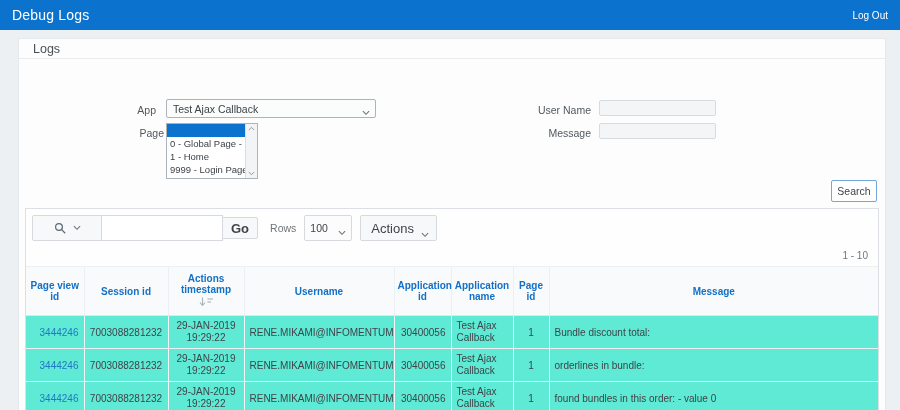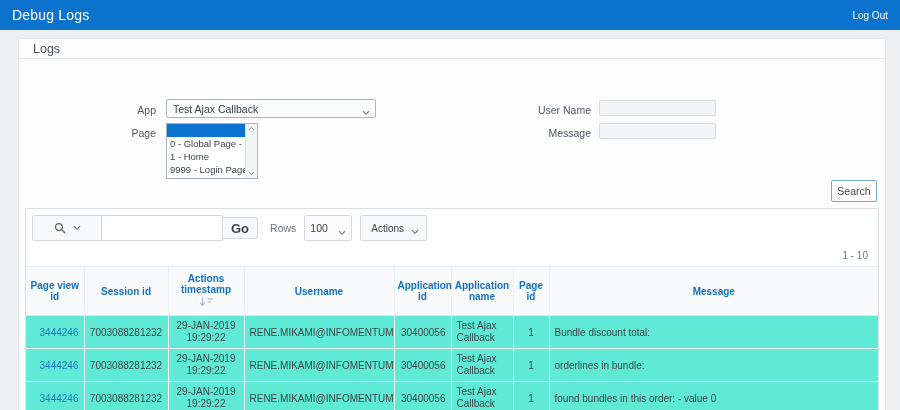--- a/index.html
+++ b/index.html
@@ -25,21 +25,21 @@
   }
   .region-header {
     height:20px; border-bottom:1px solid #ececec;
     display:flex; align-items:center; padding-left:14px;
     font-size:12.5px; color:#4a4f54;
   }
   
   .form-area { position:relative; height:149px; }
   .flabel { position:absolute; font-size:10.5px; color:#51575d; text-align:right; }
   .lbl-app      { left:0;   top:45px; width:137px;text-align:right; }
-  .lbl-page     { left:0;   top:68px; width:137px; }
+  .lbl-page     { left:8px;   top:68px; width:137px; }
   .lbl-username { left:350px; top:45px; width:222px; }
   .lbl-message  { left:350px; top:68px; width:222px; }
   .selectbox {
     position:absolute; left:147px; top:40px; width:210px; height:19px;
     background:#fbfcfc; border:1px solid #acb3b9; border-radius:2px;
     font-size:10.5px; color:#3d4247; display:flex; align-items:center;
     padding:0 18px 0 6px; cursor:default;
   }
   .selectbox .chev { position:absolute; right:5px; top:6px; }
   .listbox {
@@ -93,21 +93,21 @@
   .tb-rows-label { font-size:10.5px; color:#6e757b; margin:0 8px 0 12px; }
   .tb-rows-select {
     width:48px; height:26px; background:#fcfcfd; border:1px solid #d6dade; border-radius:2px;
     display:flex; align-items:center; padding:0 5px; font-size:10.5px; color:#3f4449;
     position:relative; cursor:pointer;
   }
   .tb-rows-select .chev { position:absolute; right:5px; top:10px; }
   .tb-actions {
     height:26px; margin-left:8px; padding:0 22px 0 10px;
     background:#f7f8f9; border:1px solid #d6dade; border-radius:2px;
-    font-size:10px; color:#3f4449; position:relative; cursor:pointer;
+    font-size:13px; color:#3f4449; position:relative; cursor:pointer;
     font-family:"Liberation Sans", sans-serif;
   }
   .tb-actions .chev { position:absolute; right:7px; top:10px; }
   .pagination { text-align:right; font-size:10px; color:#6f777e; padding:3px 10px 5px; }
   
   table { width:100%; border-collapse:collapse; table-layout:fixed; }
   th {
     background:#f8fafb; color:#1470c4; font-size:10px; font-weight:bold;
     padding:6px 3px; text-align:center; vertical-align:middle;
     border-top:1px solid #eef1f3; border-right:1px solid #edf0f2; border-bottom:1px solid #e2e6e9;

